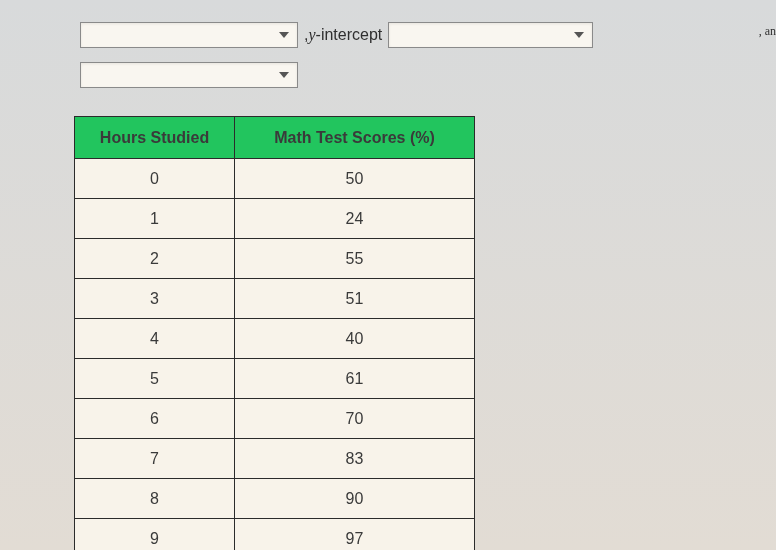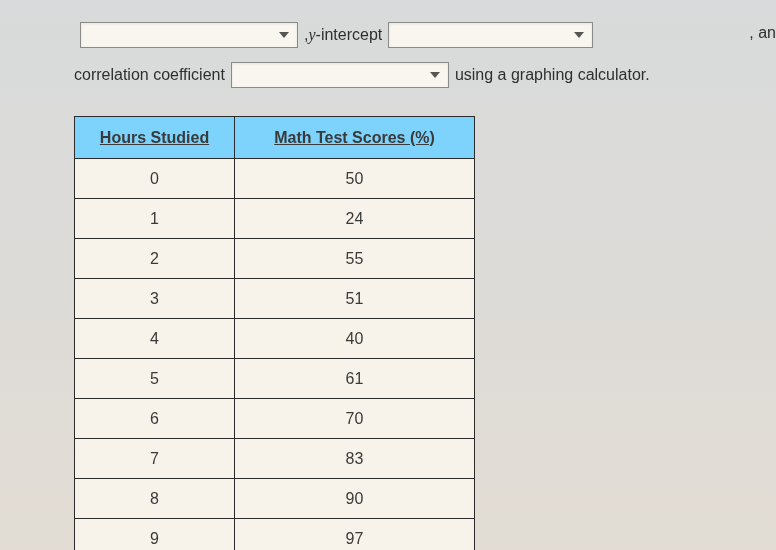--- a/index.html
+++ b/index.html
@@ -35,38 +35,37 @@
 .dropdown .arrow {
   width: 0; height: 0;
   border-left: 5px solid transparent;
   border-right: 5px solid transparent;
   border-top: 6px solid #555;
 }
 .dd1 { width: 218px; }
 .dd2 { width: 205px; }
 .dd3 { width: 218px; }
 .it { font-style: italic; font-family: 'Times New Roman', serif; }
-.trail { position:absolute; right:0; top:24px; font-size:16px; color:#2f2f2f; }
+.trail { position:absolute; right:0; top:24px; font-size:12px; color:#2f2f2f;font-family:Liberation Serif, serif; }
 
 table {
   border-collapse: collapse;
   margin-top: 28px;
   background: #f7f2e8;
 }
 th, td {
   border: 1px solid #2b2b2b;
   text-align: center;
   vertical-align: middle;
   font-size: 16px;
 }
 th {
   height: 42px;
   font-weight: bold;
-  background: #7dd3fc;
-  text-decoration: underline;
+  background: #22c55e;
 }
 td {
   height: 40px;
   background: #f8f3ea;
 }
 .col1 { width: 160px; }
 .col2 { width: 240px; }
 </style>
 </head>
 <body>
@@ -78,25 +77,23 @@
   <span class="txt">, </span>
   <span class="txt it">y</span>
   <span class="txt">-intercept</span>
   <span class="dropdown dd2">
     <span class="arrow"></span>
   </span>
 </div>
 <span class="trail">, an</span>
 
 <div class="line">
-  <span class="txt">correlation coefficient</span>
   <span class="dropdown dd3">
     <span class="arrow"></span>
   </span>
-  <span class="txt">using a graphing calculator.</span>
 </div>
 
 <table>
   <thead>
     <tr>
       <th class="col1">Hours Studied</th>
       <th class="col2">Math Test Scores (%)</th>
     </tr>
   </thead>
   <tbody>

